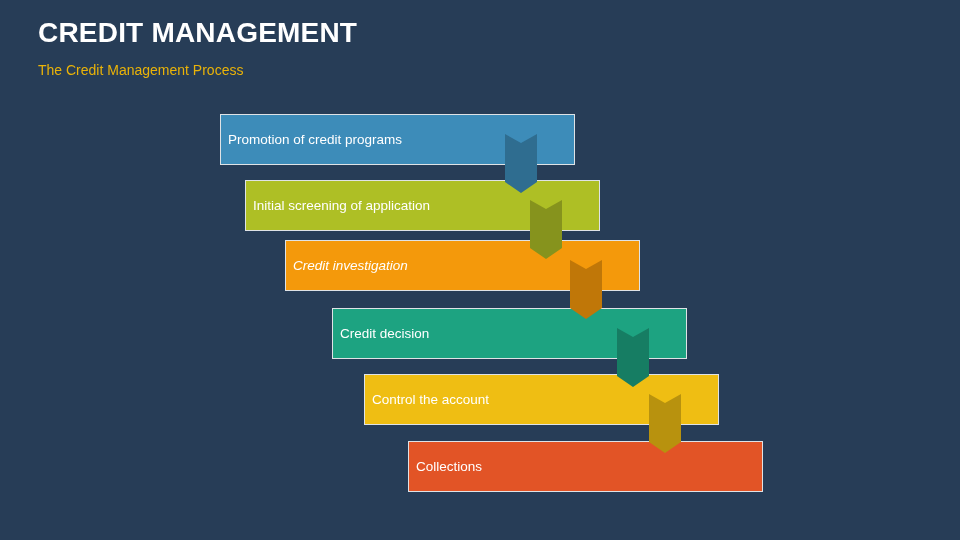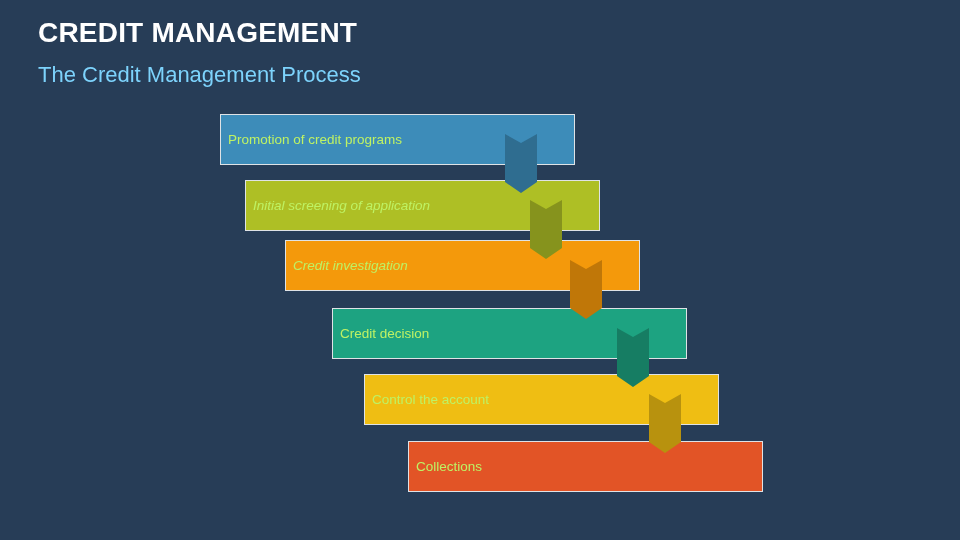--- a/index.html
+++ b/index.html
@@ -26,23 +26,23 @@
     font-size: 28px;
     font-weight: bold;
     color: #ffffff;
     letter-spacing: 0.2px;
     white-space: nowrap;
   }
   #subtitle {
     position: absolute;
     left: 38px;
     top: 62px;
-    font-size: 22px;
+    font-size: 14px;
     font-weight: normal;
-    color: #7dd3fc;
+    color: #eab308;
     white-space: nowrap;
   }
   #funnel {
     position: absolute;
     left: 0;
     top: 0;
     width: 960px;
     height: 540px;
   }
   .step {
@@ -50,21 +50,21 @@
   }
   .step-bar {
     position: absolute;
     left: 0;
     top: 0;
     box-sizing: border-box;
     border: 1px solid #dfe3e6;
   }
   .step-label {
     position: absolute;
-    color: #bef264;
+    color: #ffffff;
     font-size: 13.5px;
     font-weight: normal;
     white-space: nowrap;
     line-height: 1;
   }
   .step-chevron {
     position: absolute;
   }
 </style>
 </head>
@@ -80,21 +80,21 @@
         <div class="step-bar" style="width: 355px; height: 51px; background: rgb(61, 140, 185); border-color: rgb(223, 227, 230);"></div>
         <div class="step-label" style="left: 8px; top: 19px;">Promotion of credit programs</div>
       </div>
       <div class="step-chevron" style="left: 505px; top: 134px; width: 32px; height: 59px; z-index: 60;">
         <svg width="32" height="59" viewBox="0 0 32 59" style="display: block;">
           <polygon points="0,0 16,9 32,0 32,48 16,59 0,48" fill="#2f6d90"></polygon>
         </svg>
       </div>
       <div class="step" style="left: 245px; top: 180px; width: 355px; height: 51px; z-index: 11;">
         <div class="step-bar" style="width: 355px; height: 51px; background: rgb(174, 191, 37); border-color: rgb(223, 227, 230);"></div>
-        <div class="step-label" style="left: 8px; top: 19px; font-style: italic;">Initial screening of application</div>
+        <div class="step-label" style="left: 8px; top: 19px;">Initial screening of application</div>
       </div>
       <div class="step-chevron" style="left: 530px; top: 200px; width: 32px; height: 59px; z-index: 61;">
         <svg width="32" height="59" viewBox="0 0 32 59" style="display: block;">
           <polygon points="0,0 16,9 32,0 32,48 16,59 0,48" fill="#86931d"></polygon>
         </svg>
       </div>
       <div class="step" style="left: 285px; top: 240px; width: 355px; height: 51px; z-index: 12;">
         <div class="step-bar" style="width: 355px; height: 51px; background: rgb(244, 153, 11); border-color: rgb(223, 227, 230);"></div>
         <div class="step-label" style="left: 8px; top: 19px; font-style: italic;">Credit investigation</div>
       </div>

